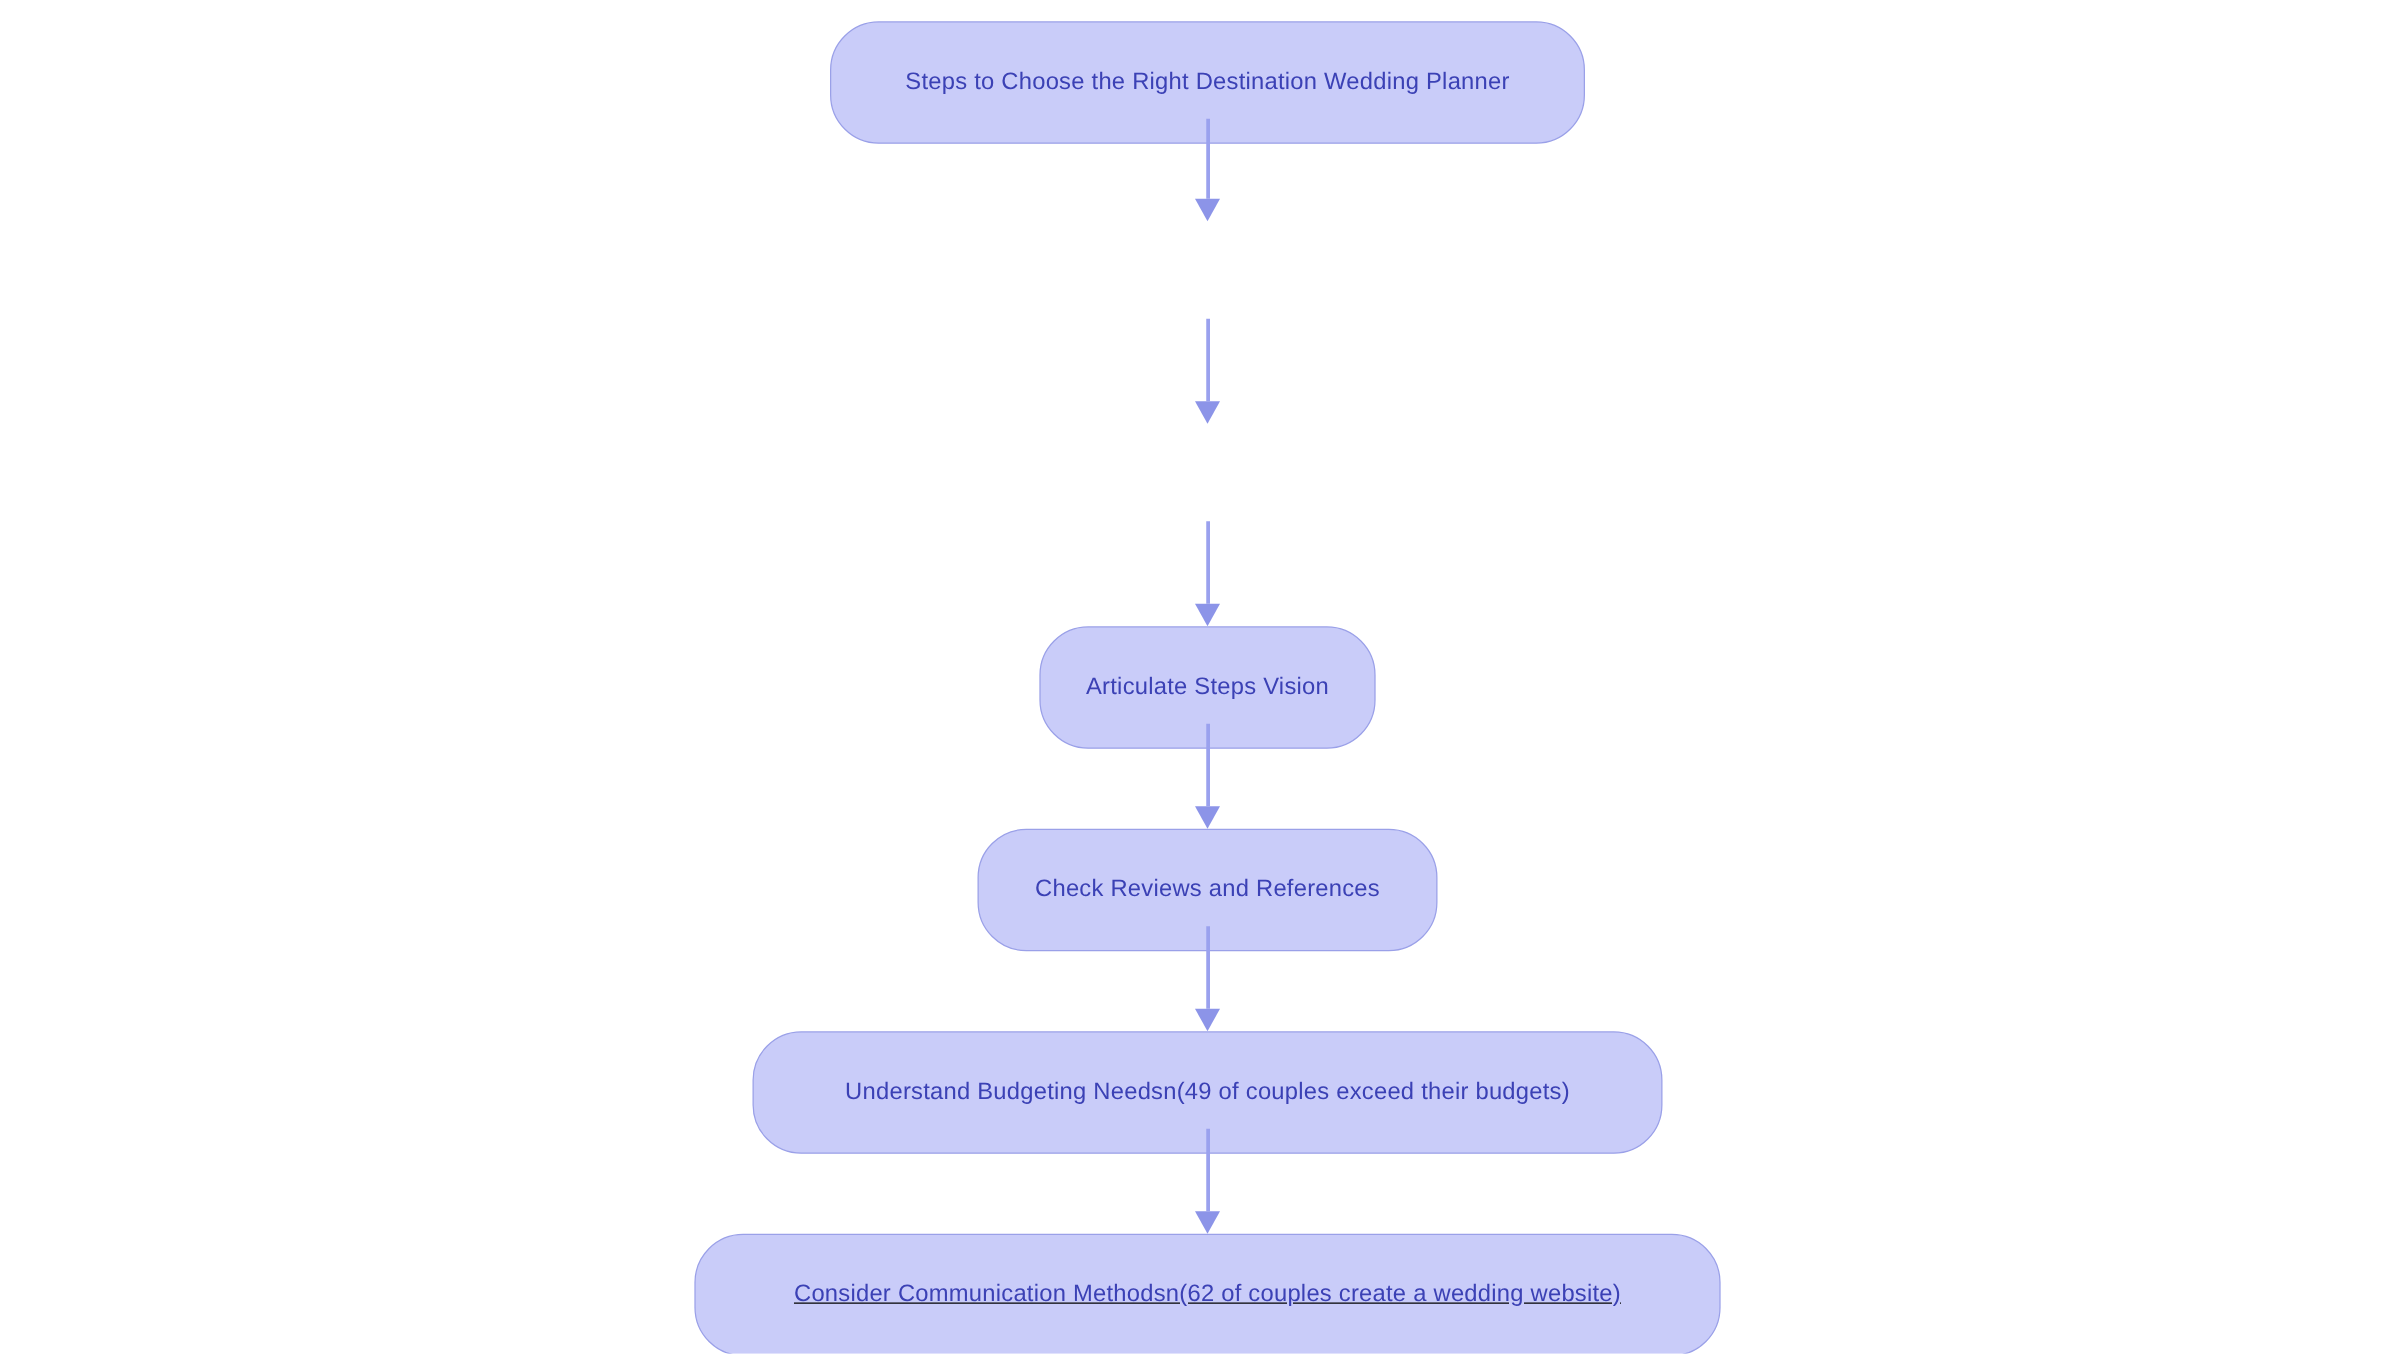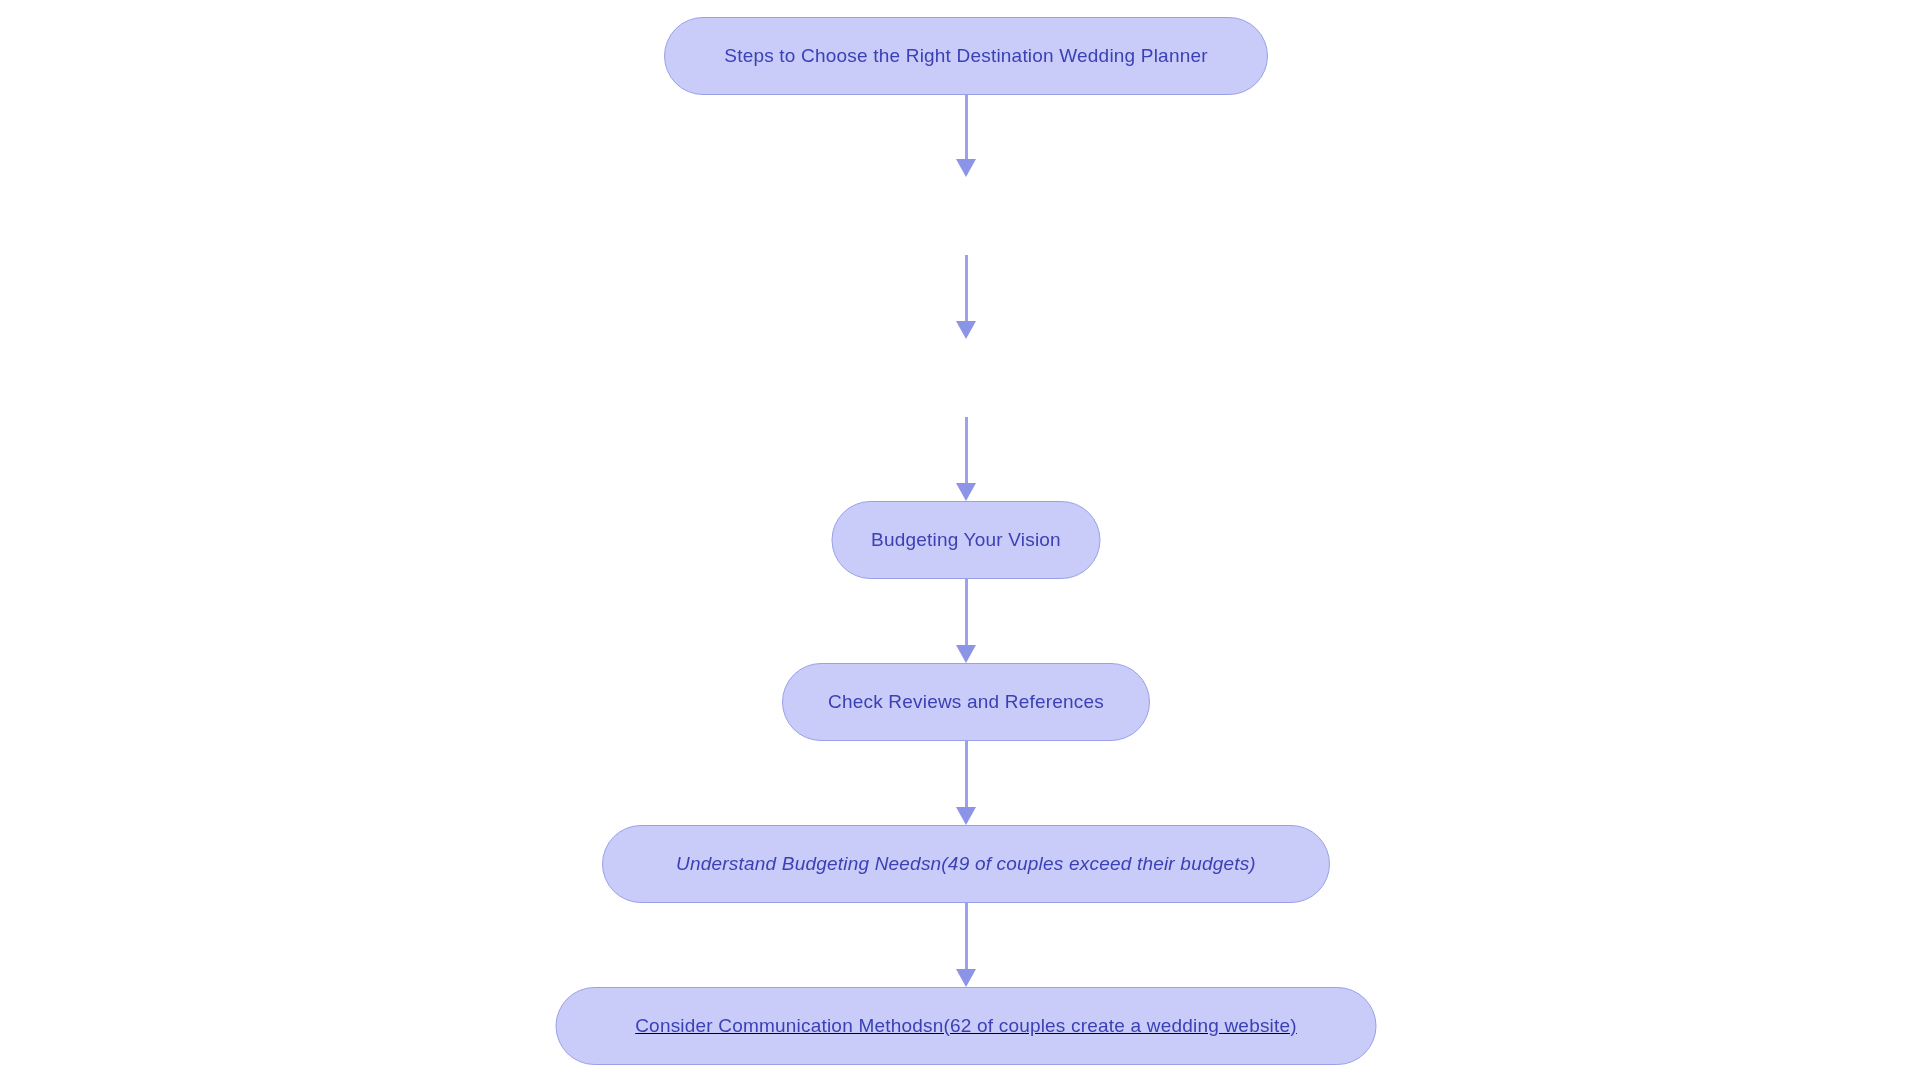--- a/index.html
+++ b/index.html
@@ -12,21 +12,21 @@
     width: 1920px;
     height: 1083px;
     background: #ffffff;
     overflow: hidden;
     font-family: "Liberation Sans", "DejaVu Sans", sans-serif;
   }
   .node {
     position: absolute;
     left: 966px;
     transform: translateX(-50%);
-    height: 78px;
+    height: 98px;
     border-radius: 39px;
     background: var(--node_fill, #c9ccf9);
     border: 1.6px solid var(--node_border, #9aa0e8);
     box-sizing: border-box;
     display: flex;
     align-items: center;
     justify-content: center;
   }
   .node-label {
     color: var(--text_color, #3b41b5);
@@ -78,38 +78,38 @@
     <div class="arrow-head"></div>
   </div>
 
 
   <div class="arrow" style="top:417px; height:84px;">
     <div class="arrow-line"></div>
     <div class="arrow-head"></div>
   </div>
 
   <div class="node" style="top:501px; width:269px;">
-    <span class="node-label">Budgeting Your Vision</span>
+    <span class="node-label">Articulate Steps Vision</span>
   </div>
 
   <div class="arrow" style="top:579px; height:84px;">
     <div class="arrow-line"></div>
     <div class="arrow-head"></div>
   </div>
 
   <div class="node" style="top:663px; width:368px;">
     <span class="node-label">Check Reviews and References</span>
   </div>
 
   <div class="arrow" style="top:741px; height:84px;">
     <div class="arrow-line"></div>
     <div class="arrow-head"></div>
   </div>
 
-  <div class="node" style="top:825px; width:728px;font-style:italic;">
+  <div class="node" style="top:825px; width:728px;">
     <span class="node-label">Understand Budgeting Needsn(49 of couples exceed their budgets)</span>
   </div>
 
   <div class="arrow" style="top:903px; height:84px;">
     <div class="arrow-line"></div>
     <div class="arrow-head"></div>
   </div>
 
   <div class="node" style="top:987px; width:821px;text-decoration:underline;">
     <span class="node-label">Consider Communication Methodsn(62 of couples create a wedding website)</span>

